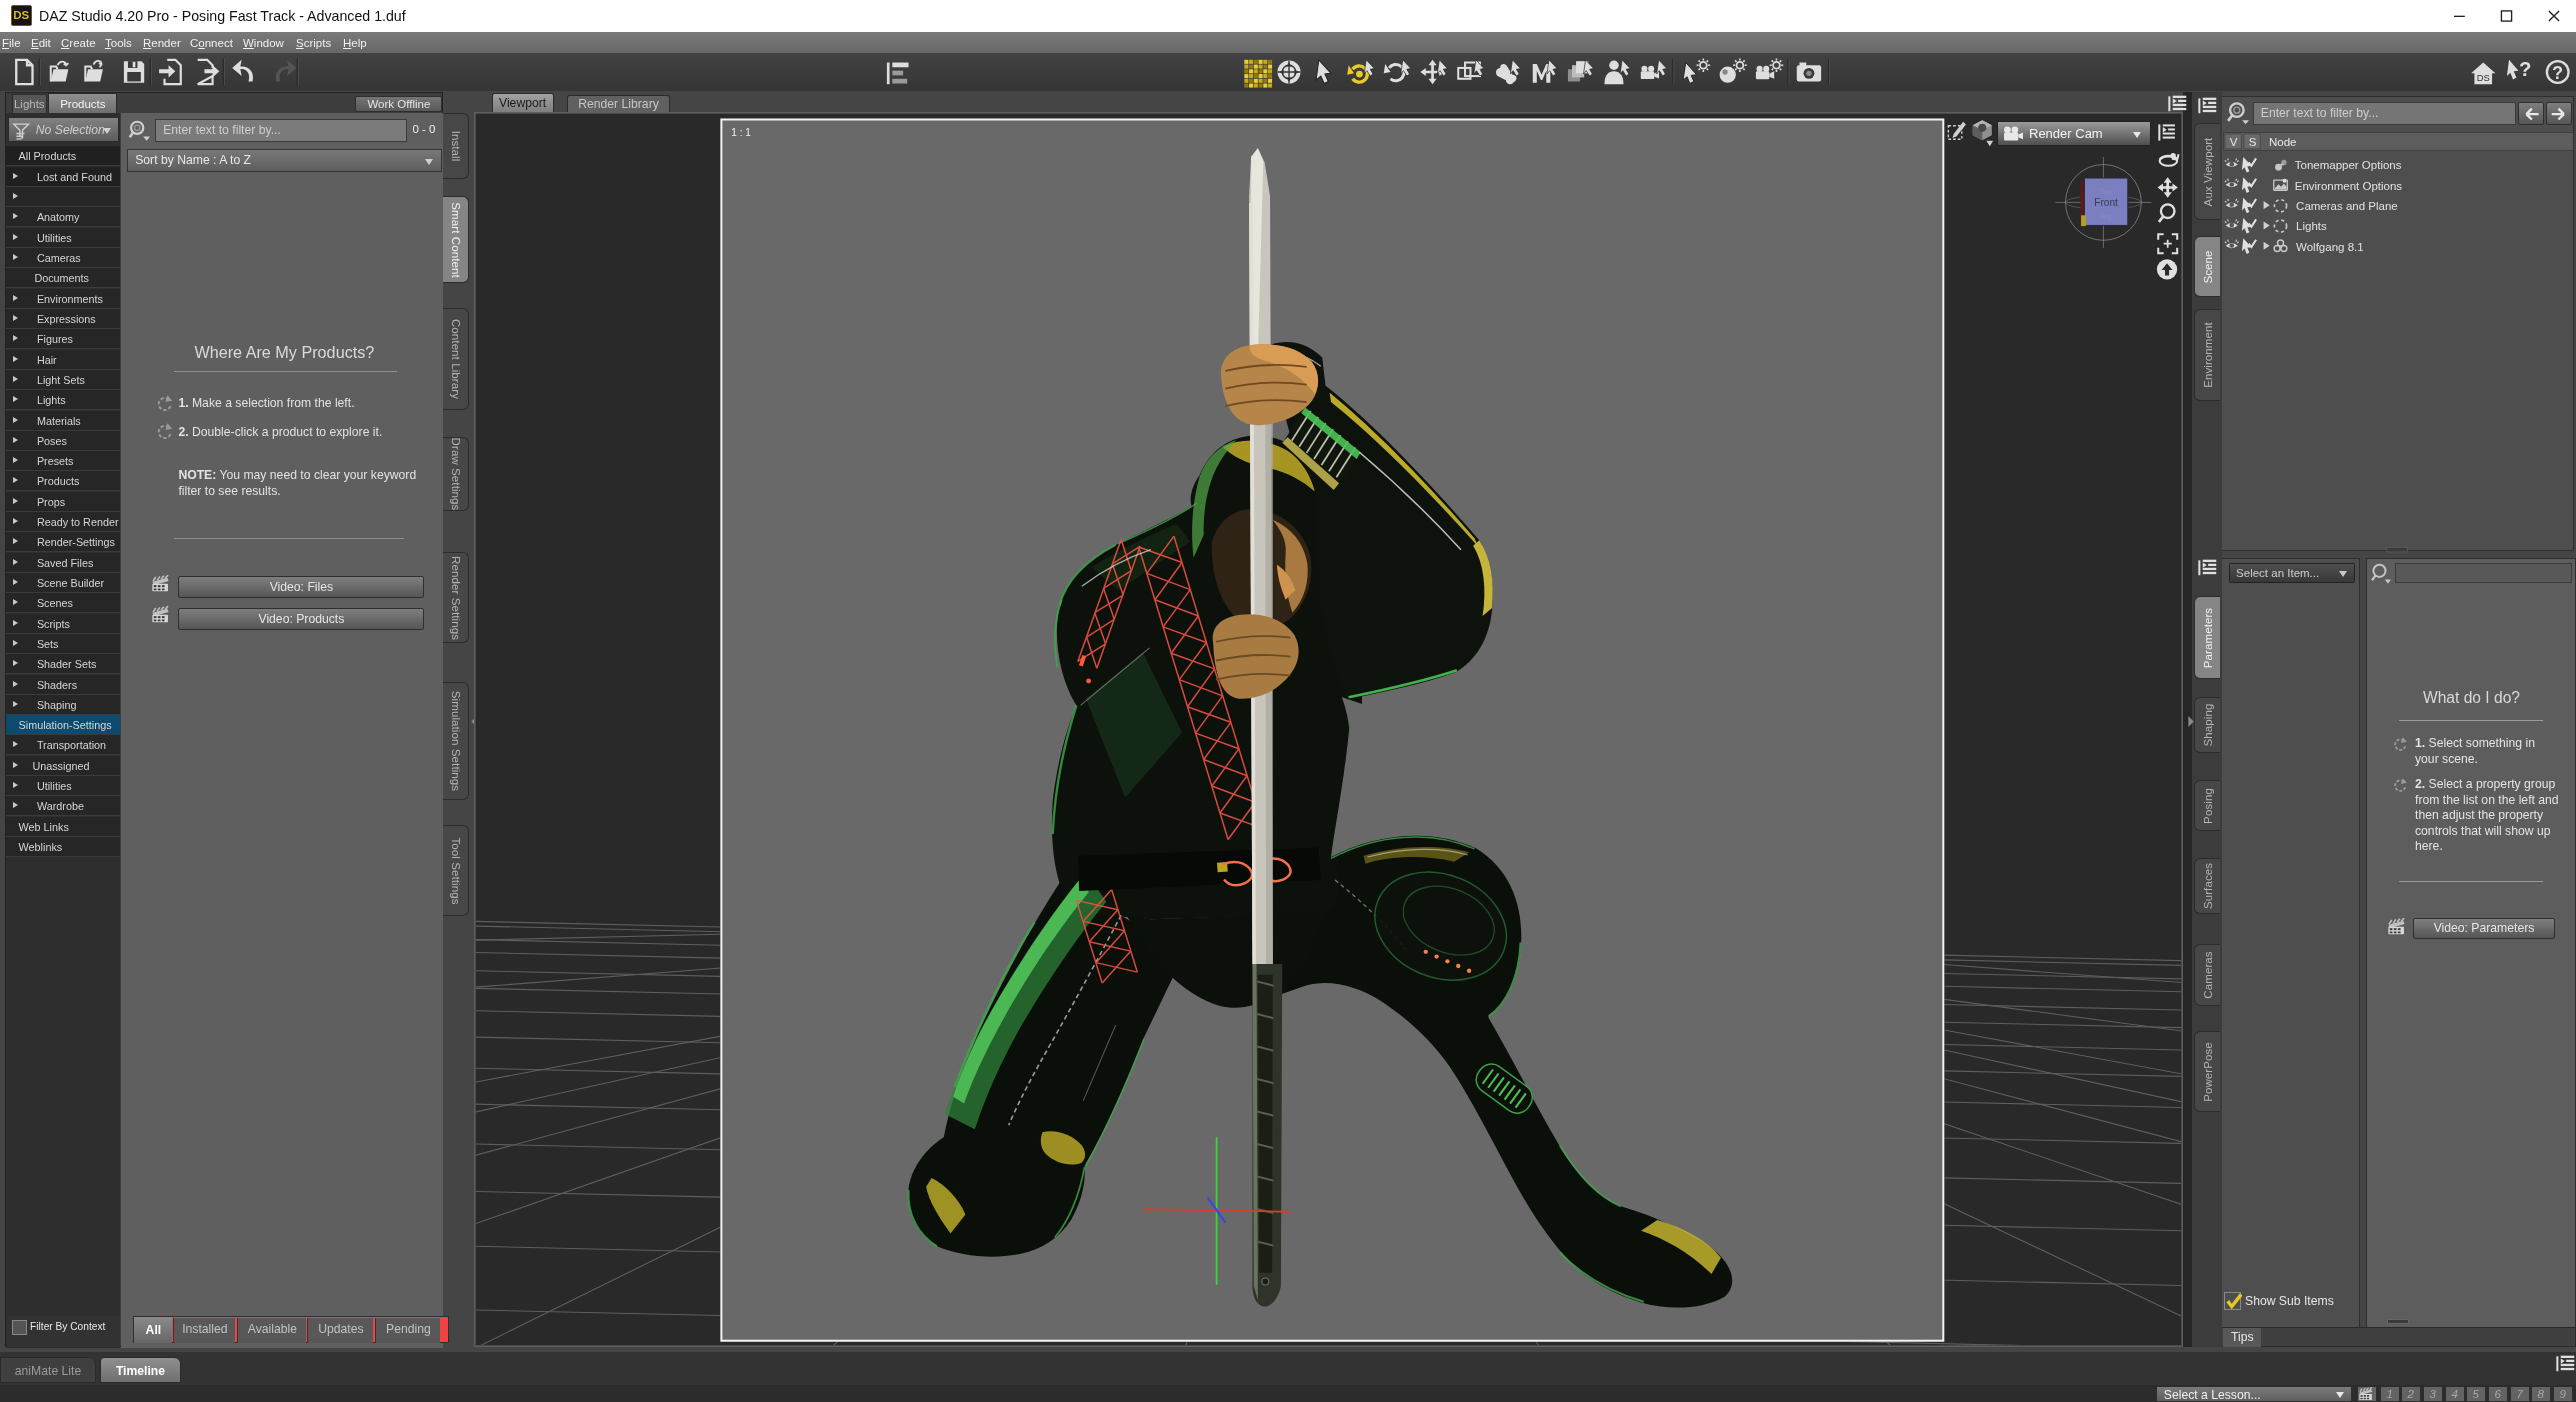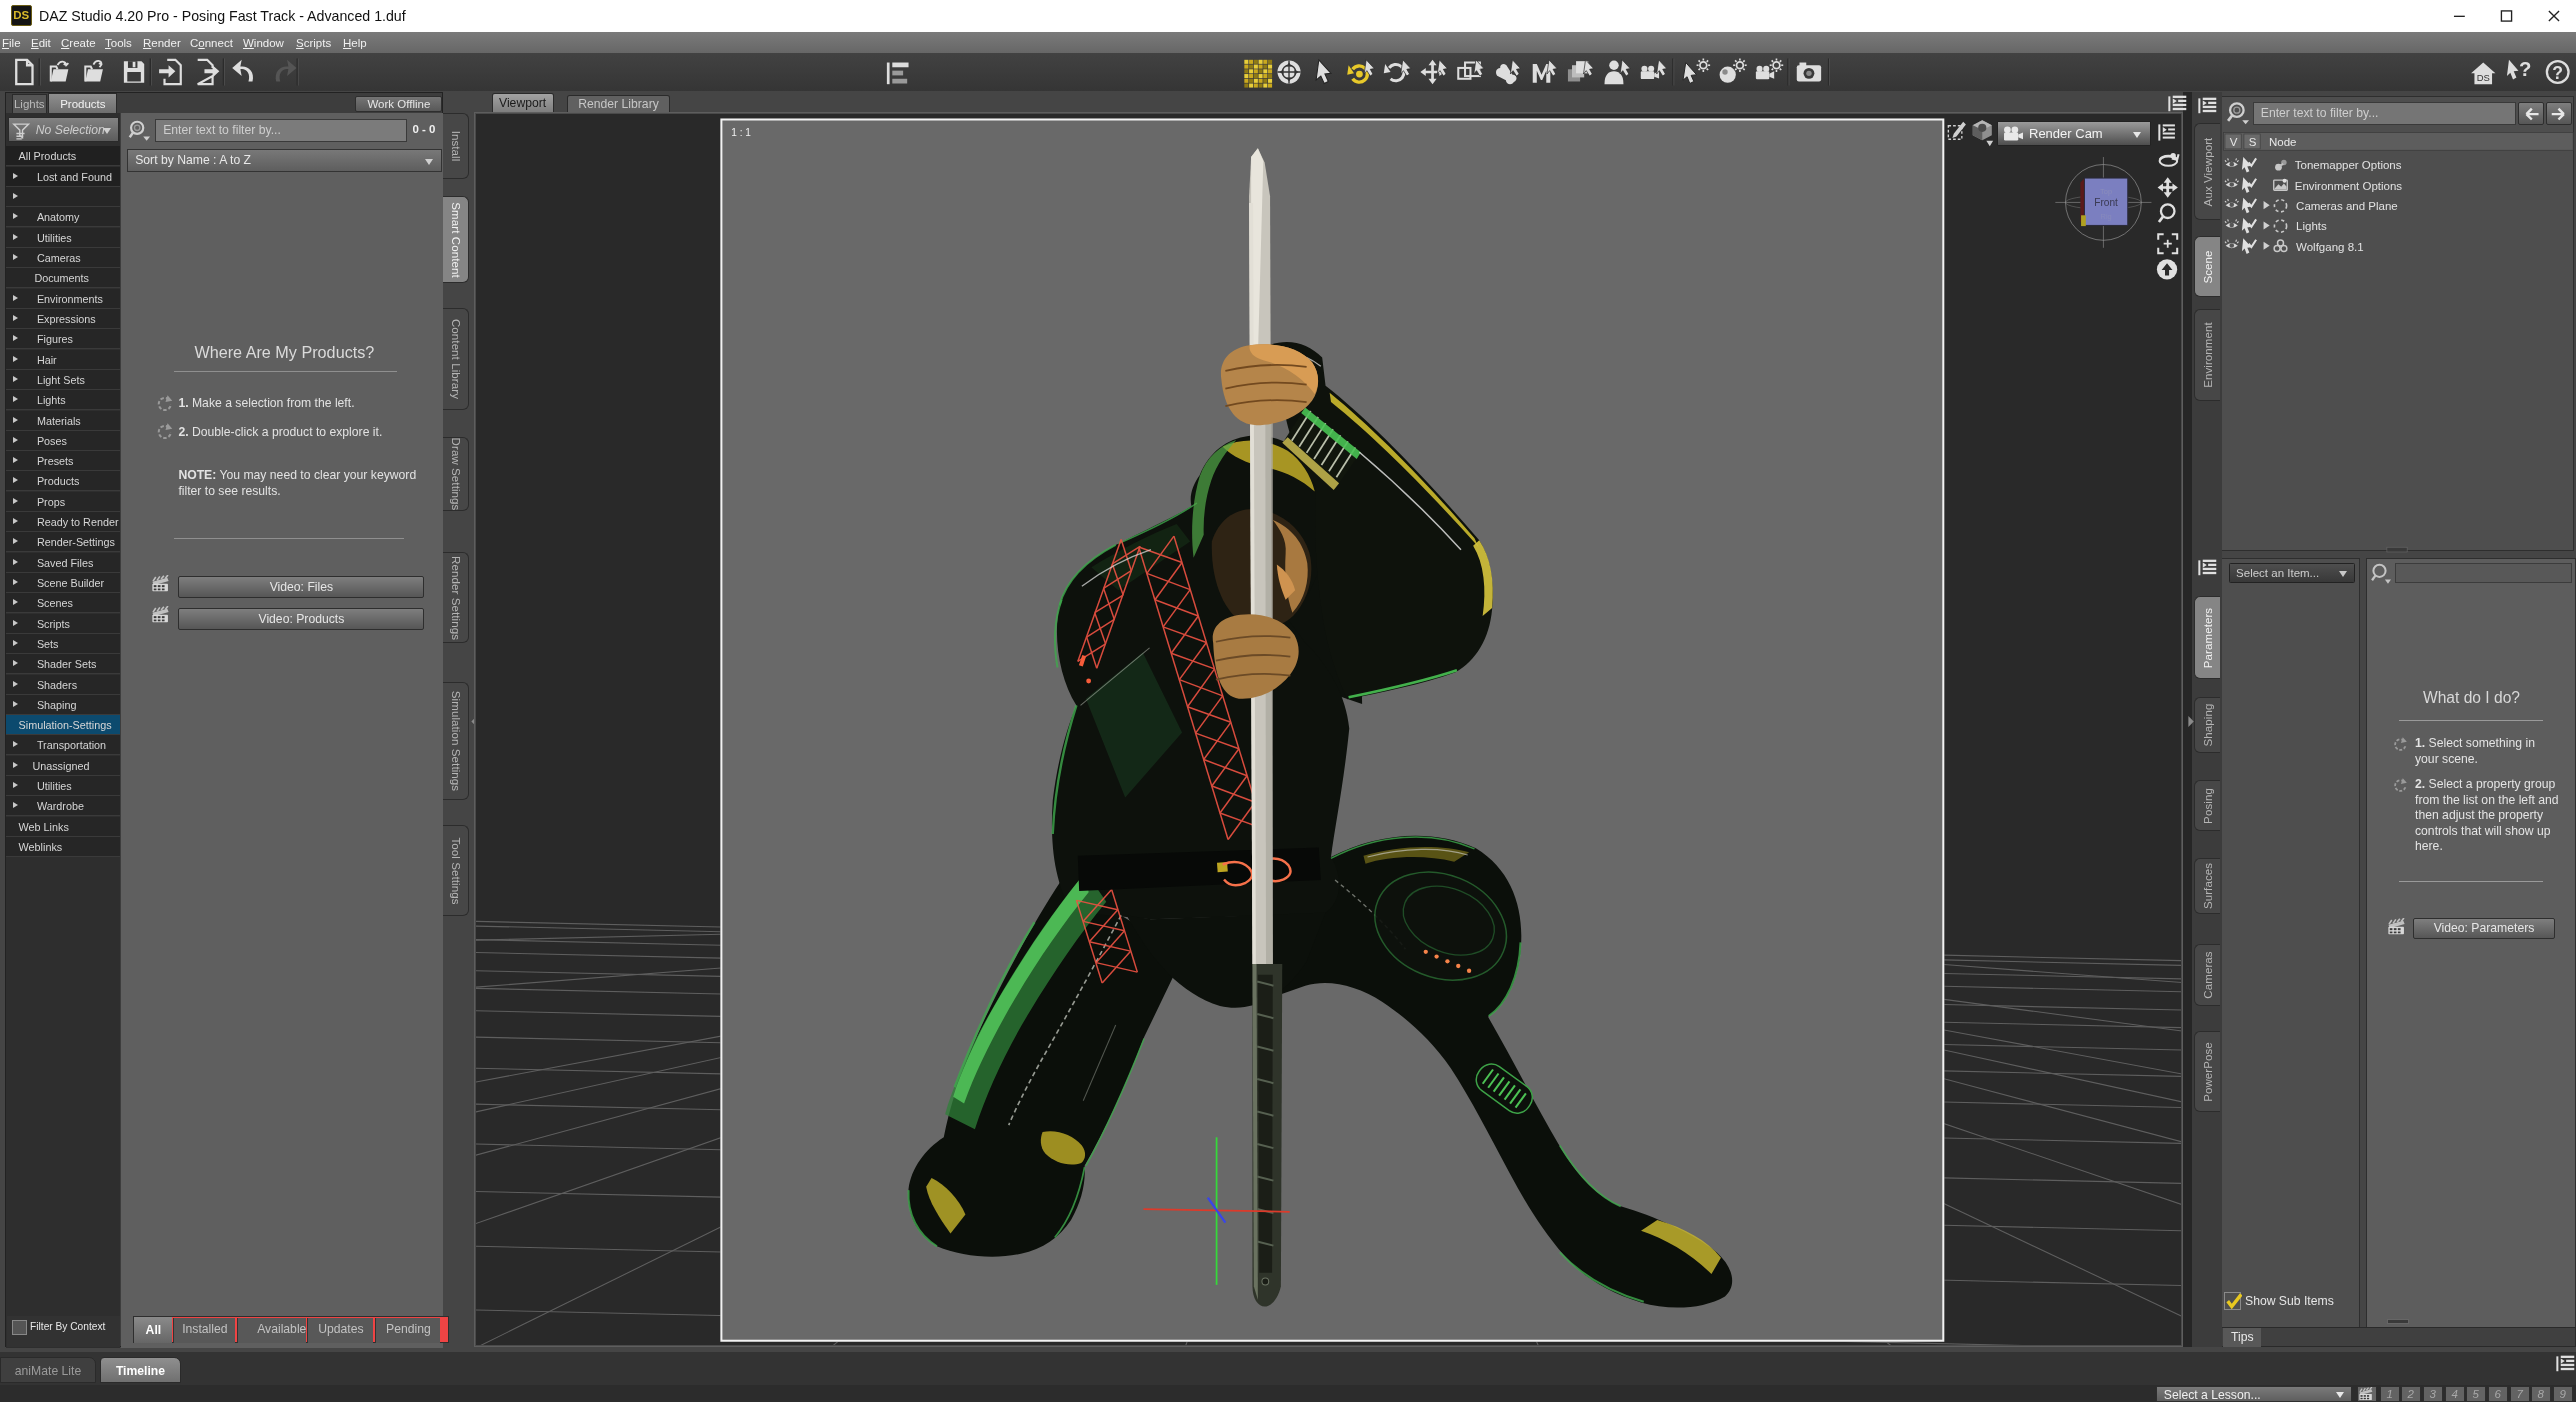--- a/index.html
+++ b/index.html
@@ -416,21 +416,21 @@
       </div>
     </div>
  <div class="ab" style="left:115px;top:20.3px;width:322px;height:1235px;background:#5f5f5f"></div>
  <div class="ab" style="left:121px;top:26px;width:27px;height:23px"><svg width="24.4" height="24.4" viewBox="0 0 36 36">
         <circle cx="15" cy="13" r="9" fill="none" stroke="#cfcfcf" stroke-width="3.2"></circle>
         <line x1="9" y1="20" x2="4" y2="27" stroke="#cfcfcf" stroke-width="3.6"></line>
         <circle cx="15" cy="13" r="4" fill="none" stroke="#9a9a9a" stroke-width="2"></circle>
         <path d="M24 26 L34 26 L29 32 Z" fill="#cfcfcf"></path>
       </svg></div>
  <div class="fld ab" style="left:149px;top:26px;width:252px;height:23px;font-size:12.2px;line-height:21.7px;padding-left:6.8px">Enter text to filter by...</div>
- <div class="tx" style="left:406px;top:30px;font-size:11.5px;color:#f0f0f0;font-weight:bold">0 - 0</div>
+ <div class="tx" style="left:406px;top:30px;font-size:11.5px;color:#f0f0f0;font-weight:normal">0 - 0</div>
  <div class="ab" style="left:121px;top:56px;width:315px;height:23px;background:linear-gradient(#787878,#5e5e5e);border:0.7px solid #333">
    <span class="tx" style="left:6.8px;top:3.4px;font-size:12.2px;color:#e8e8e8">Sort by Name : A to Z</span>
    <span style="position:absolute;right:8.1px;top:8.8px;width:0;height:0;border-top:6.8px solid #d0d0d0;border-left:4.7px solid transparent;border-right:4.7px solid transparent"></span>
  </div>
  <div class="tx" style="left:188px;top:250px;font-size:16.2px;color:#dadada">Where Are My Products?</div>
  <div class="ab" style="left:168px;top:278px;width:223px;height:0.7px;background:#8f8f8f"></div>
  <div class="ab" style="left:148px;top:301px"><svg width="20.3" height="20.3" viewBox="0 0 30 30">
         <path d="M22 8 A9 9 0 1 0 25 15" fill="none" stroke="#9a9a9a" stroke-width="3" stroke-dasharray="5 3"></path>
         <path d="M20 2 L27 10 L17 12 Z" fill="#9a9a9a"></path>
       </svg></div>
@@ -474,21 +474,21 @@
         </g>
       </svg></div>
  <div class="btn ab" style="left:172px;top:515px;width:246px;height:21.7px;font-size:12.2px;line-height:20.3px">Video: Products</div>
  <div class="ab" style="left:0.7px;top:1223px;width:113px;height:31px;background:#323232">
    <div class="ab" style="left:5.4px;top:4.1px;width:15px;height:15px;background:#555;border:0.7px solid #888"></div>
    <span class="tx" style="left:23px;top:5.4px;font-size:10.2px;color:#e8e8e8">Filter By Context</span>
  </div>
  <div class="ab" style="left:127px;top:1223px;width:316px;height:27px;background:#ef4444;border:0.7px solid #2e2e2e">
    <div class="ab" style="left:0;top:0;width:38px;height:26px;background:linear-gradient(#8a8a8a,#666);color:#fff;font-size:12.2px;font-weight:bold;text-align:center;line-height:26px">All</div>
    <div class="ab" style="left:39px;top:1.4px;width:62px;height:24.4px;background:#585858;color:#c2c2c2;font-size:12.2px;text-align:center;line-height:23px;border-left:0.7px solid #333">Installed</div>
-   <div class="ab" style="left:103px;top:1.4px;width:69px;height:24.4px;background:#585858;color:#c2c2c2;font-size:12.2px;text-align:right;line-height:23px;border-left:0.7px solid #333">Available</div>
+   <div class="ab" style="left:103px;top:1.4px;width:69px;height:24.4px;background:#585858;color:#c2c2c2;font-size:12.2px;text-align:center;line-height:23px;border-left:0.7px solid #333">Available</div>
    <div class="ab" style="left:173px;top:1.4px;width:66px;height:24.4px;background:#585858;color:#c2c2c2;font-size:12.2px;text-align:center;line-height:23px;border-left:0.7px solid #333">Updates</div>
    <div class="ab" style="left:241px;top:1.4px;width:65px;height:24.4px;background:#585858;color:#c2c2c2;font-size:12.2px;text-align:center;line-height:23px;border-left:0.7px solid #333">Pending</div>
  </div>
 </div>
 
 <div class="vtab vtabL" style="left:443px;top:113px;width:26px;height:66px">
     <span>Install</span>
   </div>
 <div class="vtab vtabL sel" style="left:443px;top:196px;width:26px;height:87px">
     <span>Smart Content</span>

